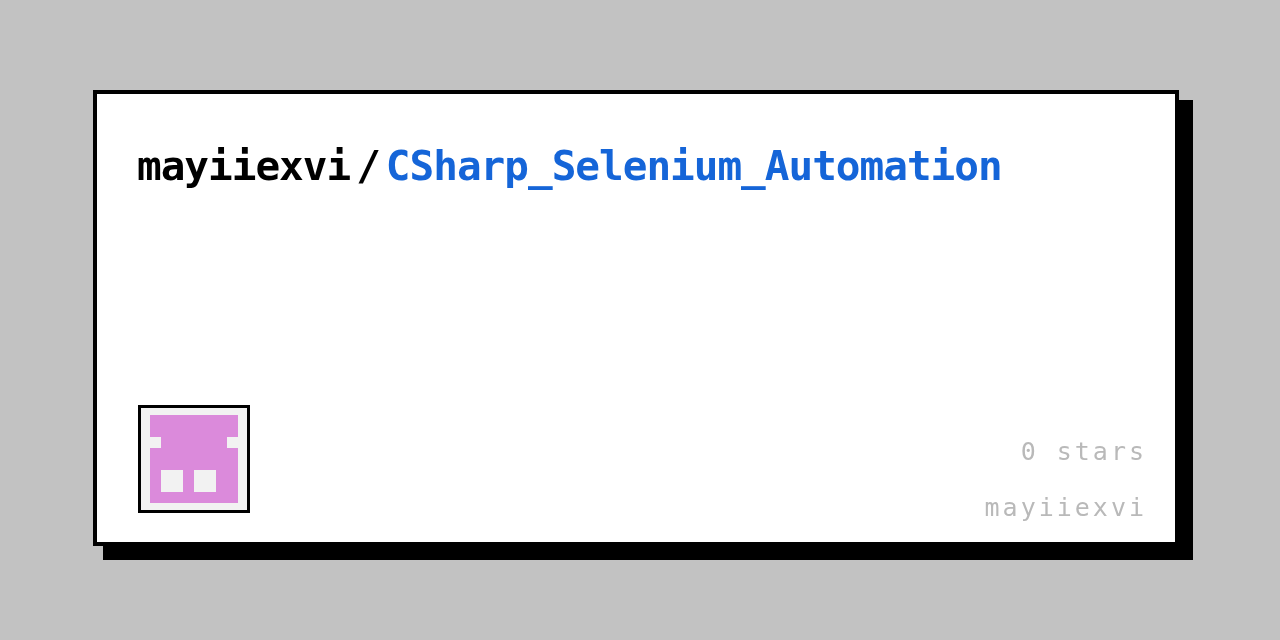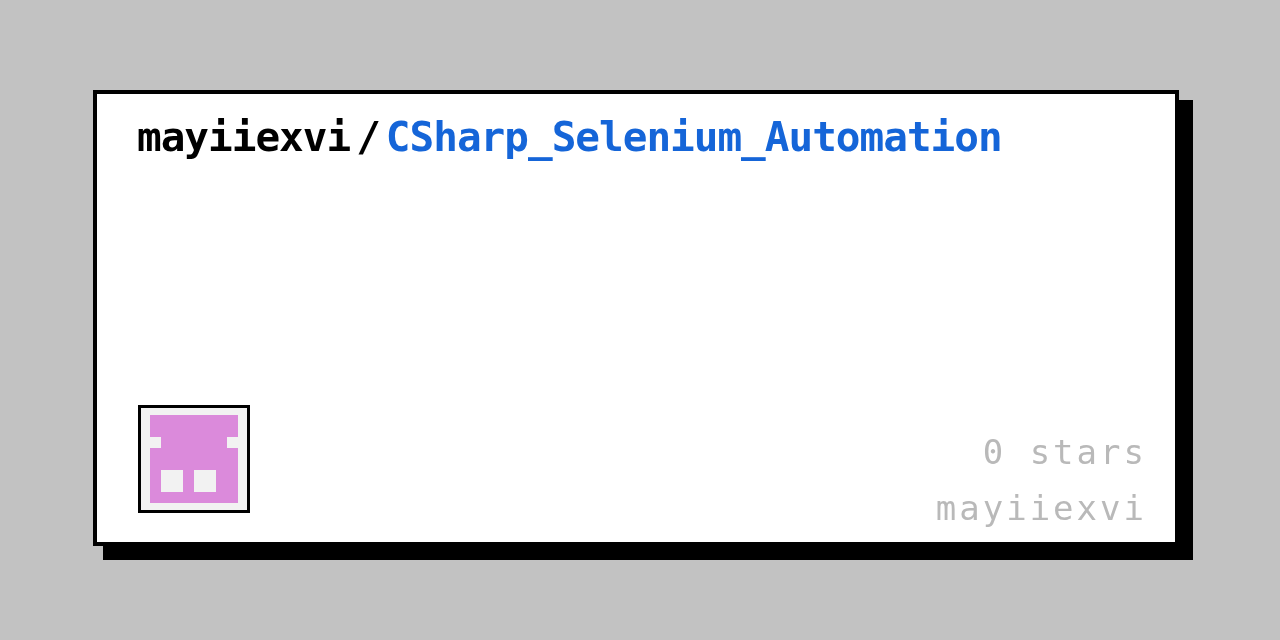--- a/index.html
+++ b/index.html
@@ -37,21 +37,21 @@
     height: 456px;
     background: #ffffff;
     border: 4px solid #000000;
     box-sizing: border-box;
   }
 
   
   .title-row {
     position: absolute;
     left: 40px;
-    top: 19px;
+    top: 48px;
     white-space: nowrap;
     font-size: 41px;
     line-height: 48px;
     font-weight: bold;
     letter-spacing: -1px;
   }
   .owner-name {
     color: #000000;
   }
   .sep {
@@ -83,21 +83,21 @@
 
   
   .meta {
     position: absolute;
     right: 28px;
     top: 330px;
     text-align: right;
   }
   .meta-line {
     color: #b9b9b9;
-    font-size: 34px;
+    font-size: 25px;
     line-height: 56px;
     letter-spacing: 3px;
     white-space: nowrap;
     margin-left: 24px;
   }
 </style>
 </head>
 <body>
 
 <div class="stage">

